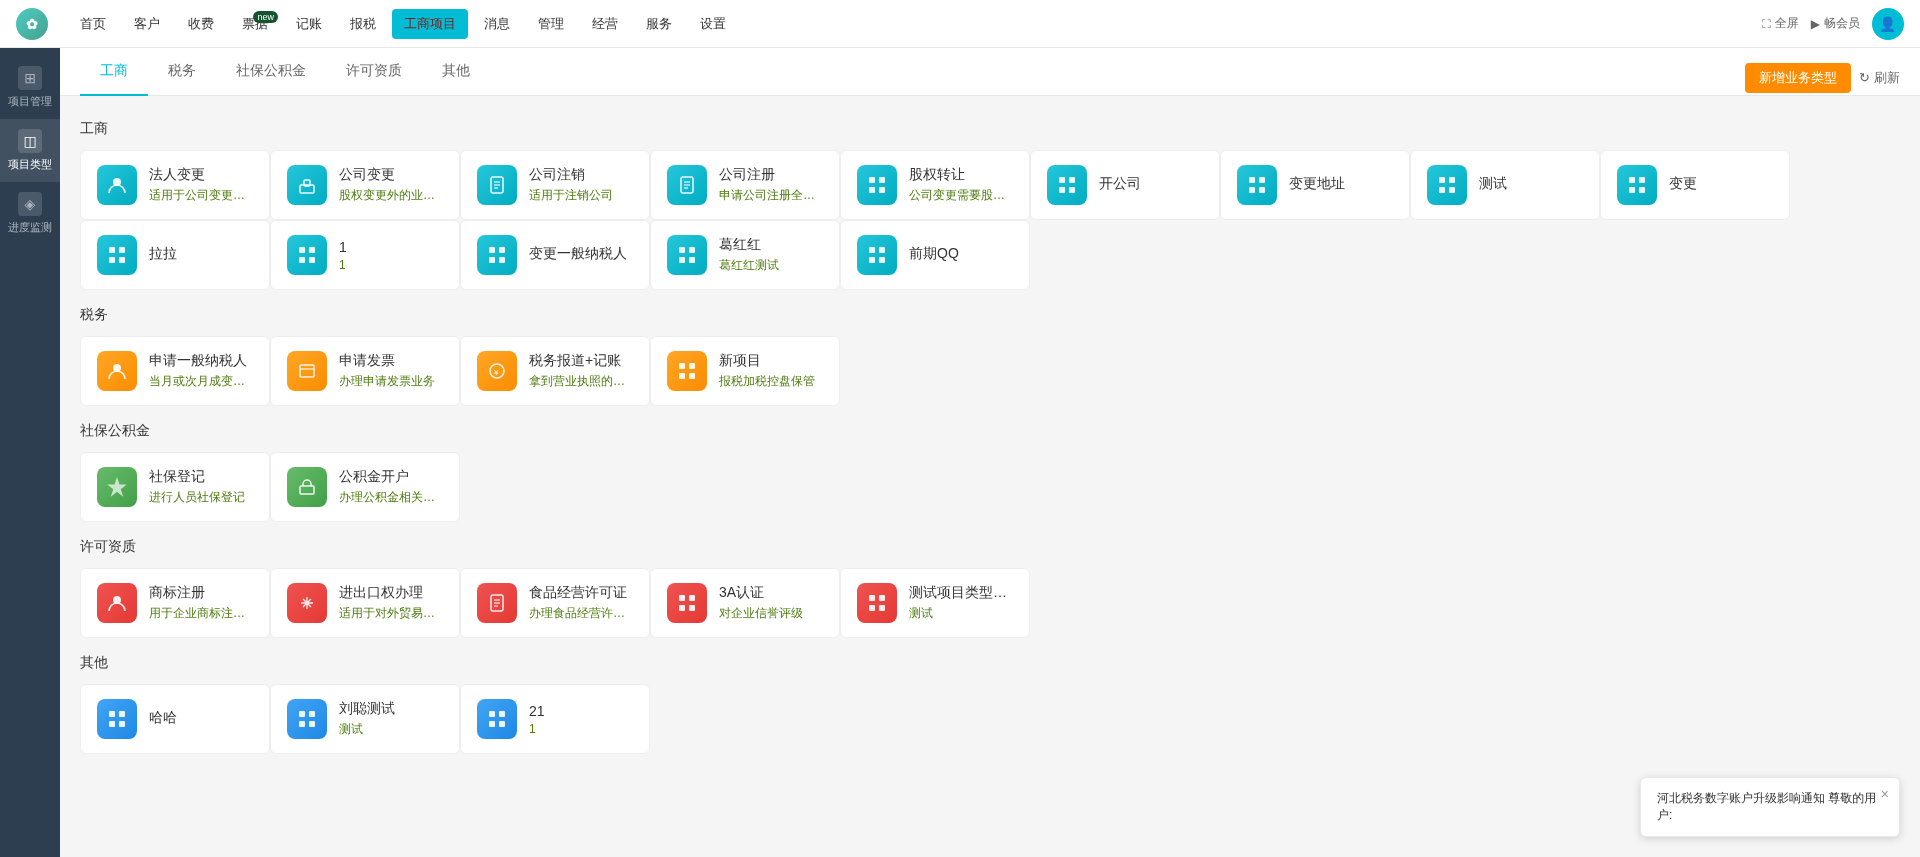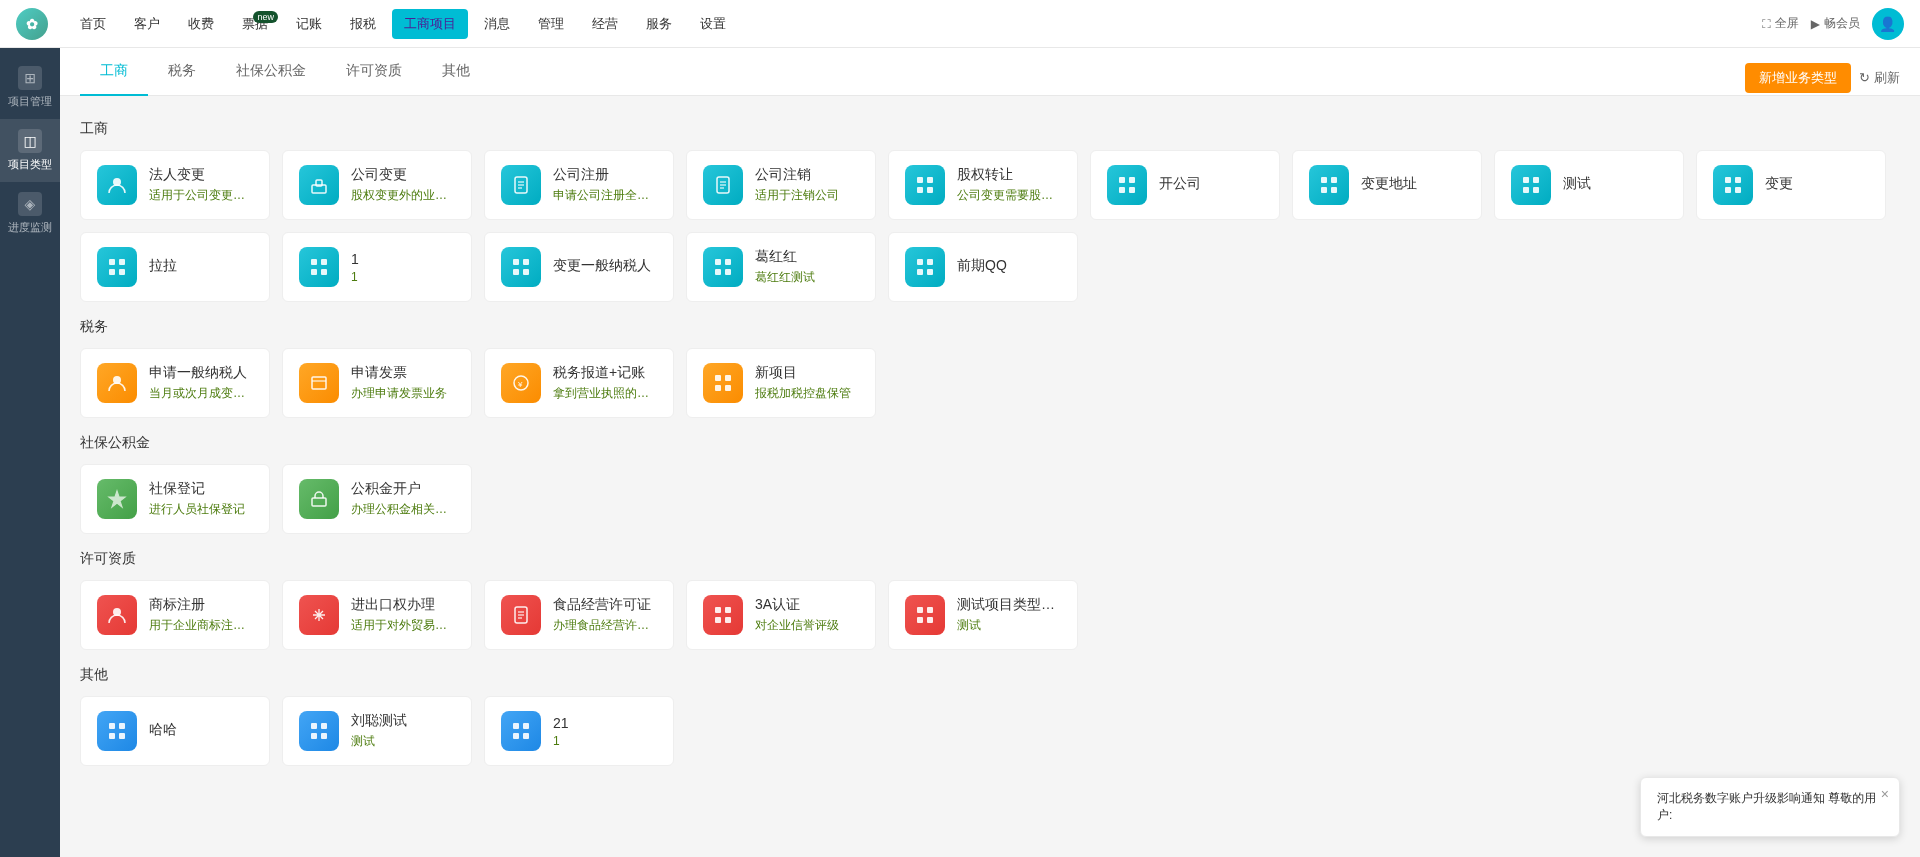--- a/index.html
+++ b/index.html
@@ -37,21 +37,21 @@
       padding: 6px 12px;
       cursor: pointer;
       border-radius: 4px;
       font-size: 13px;
       color: #333;
       position: relative;
       white-space: nowrap;
     }
     .nav-item.active {
       background: #00bcd4;
-      color: #4c1d95;
+      color: #7f1d1d;
       border-radius: 4px;
     }
     .nav-item .badge {
       position: absolute;
       top: 2px; right: 2px;
       background: #14532d;
       color: #fff;
       font-size: 9px;
       padding: 1px 4px;
       border-radius: 8px;
@@ -168,21 +168,20 @@
       font-size: 14px;
       font-weight: 500;
       color: #333;
       margin-bottom: 12px;
       margin-top: 8px;
     }
 
     .cards-grid {
       display: flex;
       flex-wrap: wrap;
-      gap: 12px;
       margin-bottom: 16px;
     }
 
     .card {
       background: #fff;
       border-radius: 6px;
       padding: 14px 16px;
       display: flex;
       align-items: center;
       gap: 12px;
@@ -344,36 +343,36 @@
         <div class="card">
           <div class="card-icon teal">
             <svg width="20" height="20" viewBox="0 0 20 20" fill="none">
               <rect x="4" y="2" width="12" height="16" rx="2" stroke="white" stroke-width="1.5" fill="none" opacity="0.9"></rect>
               <line x1="7" y1="7" x2="13" y2="7" stroke="white" stroke-width="1.2" opacity="0.9"></line>
               <line x1="7" y1="10" x2="13" y2="10" stroke="white" stroke-width="1.2" opacity="0.9"></line>
               <line x1="7" y1="13" x2="11" y2="13" stroke="white" stroke-width="1.2" opacity="0.9"></line>
             </svg>
           </div>
           <div class="card-info">
-            <div class="card-name">公司注册</div>
-            <div class="card-desc">申请公司注册全流程</div>
+            <div class="card-name">公司注销</div>
+            <div class="card-desc">适用于注销公司</div>
           </div>
         </div>
         <div class="card">
           <div class="card-icon teal">
             <svg width="20" height="20" viewBox="0 0 20 20" fill="none">
               <rect x="4" y="2" width="12" height="16" rx="2" stroke="white" stroke-width="1.5" fill="none" opacity="0.9"></rect>
               <line x1="7" y1="7" x2="13" y2="7" stroke="white" stroke-width="1.2" opacity="0.9"></line>
               <line x1="7" y1="10" x2="13" y2="10" stroke="white" stroke-width="1.2" opacity="0.9"></line>
               <line x1="7" y1="13" x2="11" y2="13" stroke="white" stroke-width="1.2" opacity="0.9"></line>
             </svg>
           </div>
           <div class="card-info">
-            <div class="card-name">公司注销</div>
-            <div class="card-desc">适用于注销公司</div>
+            <div class="card-name">公司注册</div>
+            <div class="card-desc">申请公司注册全流程</div>
           </div>
         </div>
         <div class="card">
           <div class="card-icon teal">
             <svg width="20" height="20" viewBox="0 0 20 20" fill="none">
               <rect x="2" y="2" width="6" height="6" rx="1" fill="white" opacity="0.9"></rect>
               <rect x="12" y="2" width="6" height="6" rx="1" fill="white" opacity="0.9"></rect>
               <rect x="2" y="12" width="6" height="6" rx="1" fill="white" opacity="0.9"></rect>
               <rect x="12" y="12" width="6" height="6" rx="1" fill="white" opacity="0.9"></rect>
             </svg>

